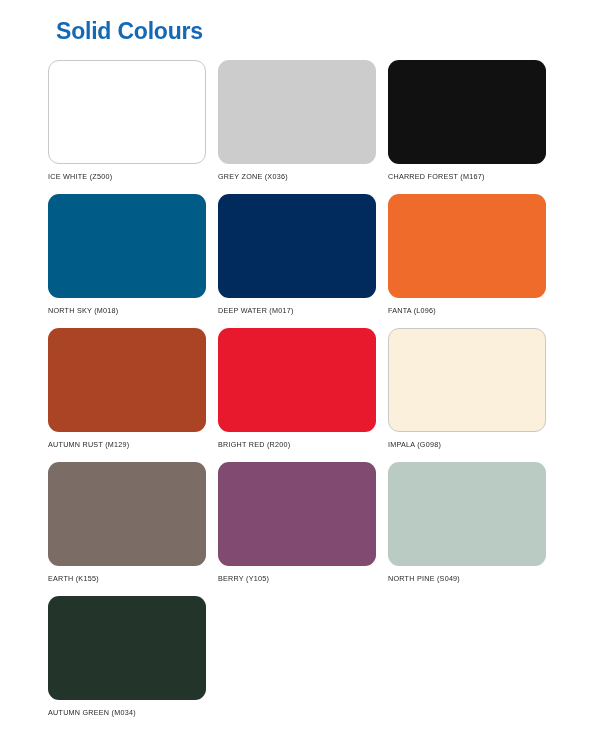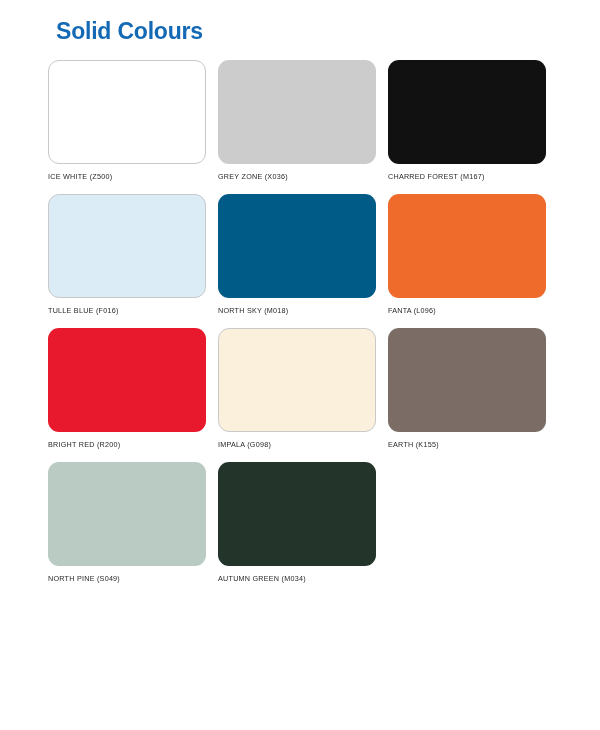--- a/index.html
+++ b/index.html
@@ -76,44 +76,52 @@
       </div>
       <div class="swatch-cell">
         <div class="swatch-chip" style="background: rgb(204, 204, 204);"></div>
         <div class="swatch-label">GREY ZONE (X036)</div>
       </div>
       <div class="swatch-cell">
         <div class="swatch-chip" style="background: rgb(17, 17, 17);"></div>
         <div class="swatch-label">CHARRED FOREST (M167)</div>
       </div>
       <div class="swatch-cell">
-        <div class="swatch-chip outlined" style="background: rgb(220, 236, 246);"></div>
-        <div class="swatch-label">TULLE BLUE (F016)</div>
-      </div>
-      <div class="swatch-cell">
         <div class="swatch-chip" style="background: rgb(0, 91, 135);"></div>
         <div class="swatch-label">NORTH SKY (M018)</div>
       </div>
       <div class="swatch-cell">
+        <div class="swatch-chip" style="background: rgb(0, 43, 92);"></div>
+        <div class="swatch-label">DEEP WATER (M017)</div>
+      </div>
+      <div class="swatch-cell">
         <div class="swatch-chip" style="background: rgb(238, 107, 43);"></div>
         <div class="swatch-label">FANTA (L096)</div>
+      </div>
+      <div class="swatch-cell">
+        <div class="swatch-chip" style="background: rgb(171, 68, 36);"></div>
+        <div class="swatch-label">AUTUMN RUST (M129)</div>
       </div>
       <div class="swatch-cell">
         <div class="swatch-chip" style="background: rgb(232, 25, 44);"></div>
         <div class="swatch-label">BRIGHT RED (R200)</div>
       </div>
       <div class="swatch-cell">
         <div class="swatch-chip outlined" style="background: rgb(250, 240, 220);"></div>
         <div class="swatch-label">IMPALA (G098)</div>
       </div>
       <div class="swatch-cell">
         <div class="swatch-chip" style="background: rgb(123, 109, 102);"></div>
         <div class="swatch-label">EARTH (K155)</div>
       </div>
       <div class="swatch-cell">
+        <div class="swatch-chip" style="background: rgb(129, 74, 112);"></div>
+        <div class="swatch-label">BERRY (Y105)</div>
+      </div>
+      <div class="swatch-cell">
         <div class="swatch-chip" style="background: rgb(185, 203, 194);"></div>
         <div class="swatch-label">NORTH PINE (S049)</div>
       </div>
       <div class="swatch-cell">
         <div class="swatch-chip" style="background: rgb(35, 52, 42);"></div>
         <div class="swatch-label">AUTUMN GREEN (M034)</div>
       </div>
     </div>
 
 </div>

